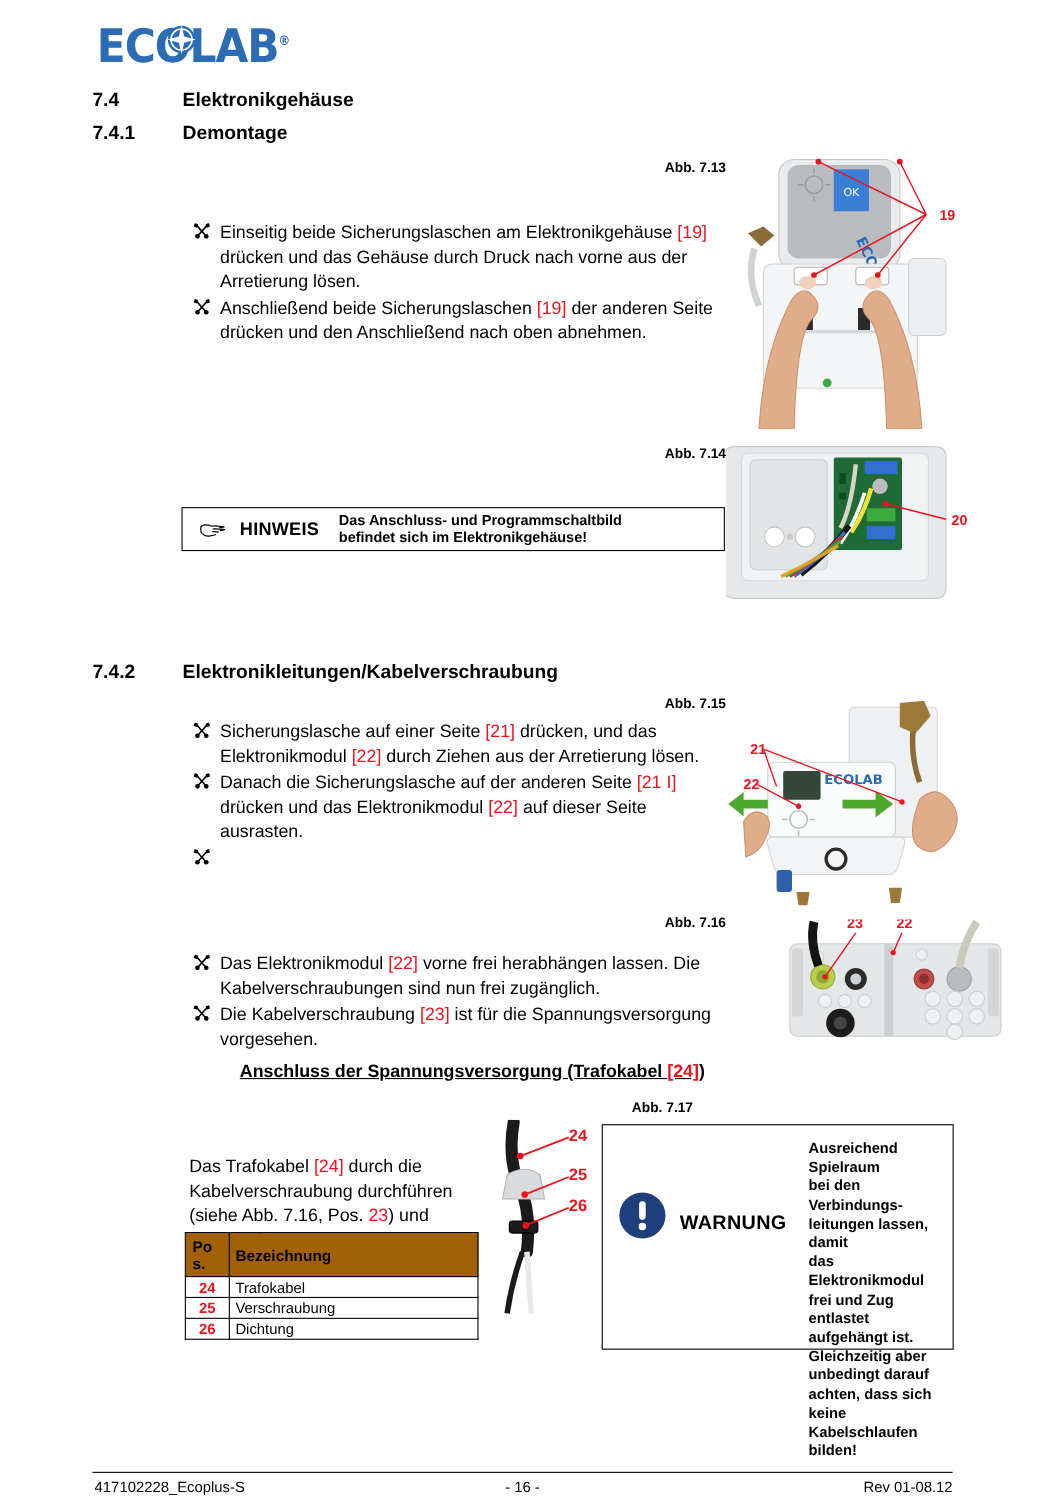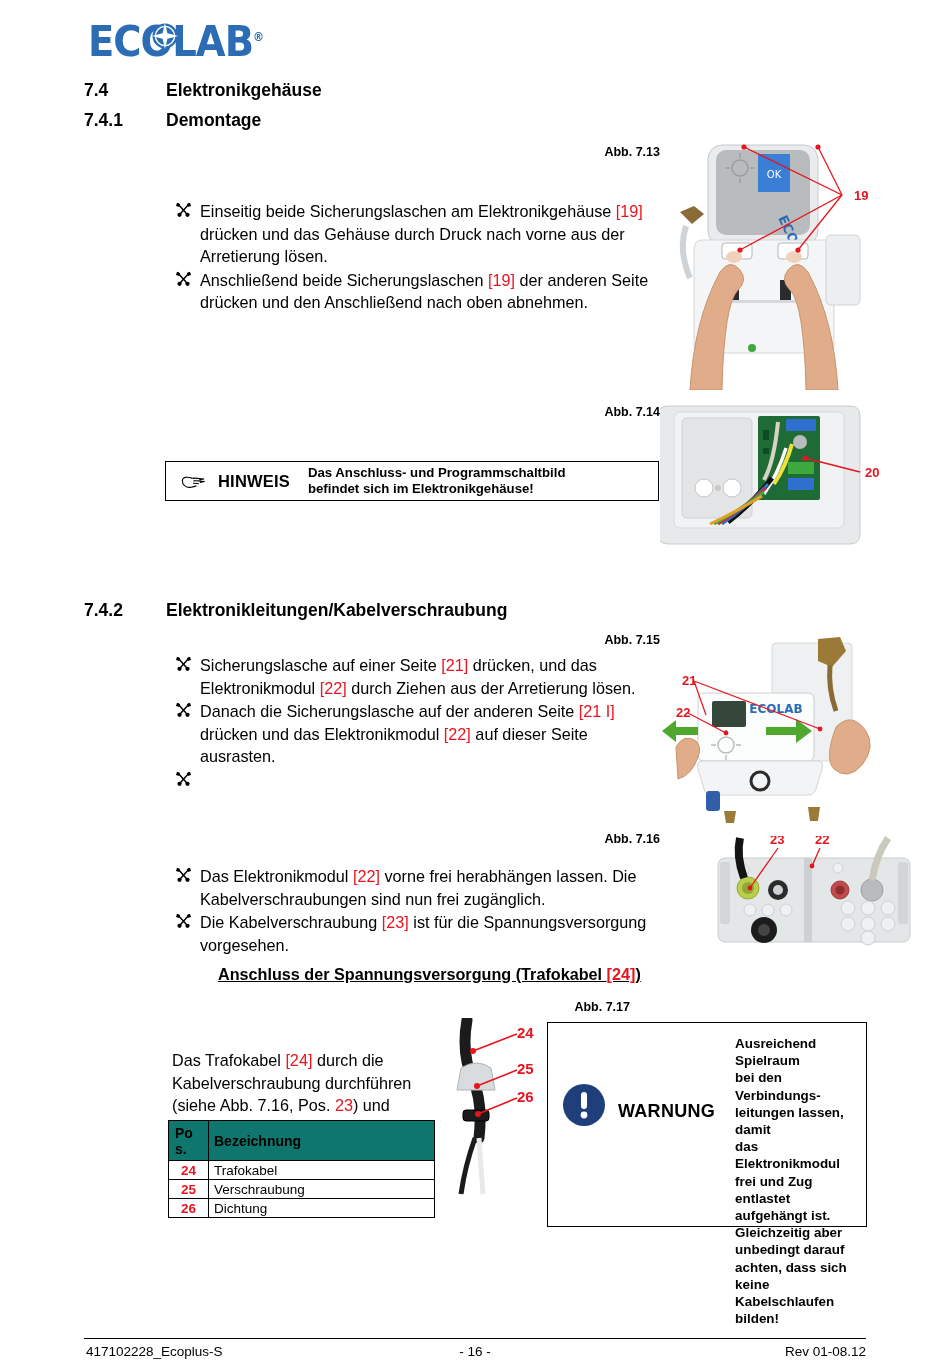--- a/index.html
+++ b/index.html
@@ -97,21 +97,21 @@
     position: absolute;
     border-collapse: collapse;
     font-size: 13.5px;
   }
   table.pos th, table.pos td {
     border: 1px solid #000;
     padding: 1px 5px;
     vertical-align: middle;
   }
   table.pos thead th {
-    background: #0f766e;
+    background: #a16207;
     font-weight: bold;
     font-size: 14px;
     text-align: left;
     height: 40px;
   }
   table.pos thead th.c1 { width: 40px; text-align: left; padding-left: 6px; }
   table.pos thead th.c2 { width: 226px; }
   table.pos tbody td.c1 {
     color: #E8141E; font-weight: bold; text-align: center;
     font-size: 13.5px; height: 19px;

